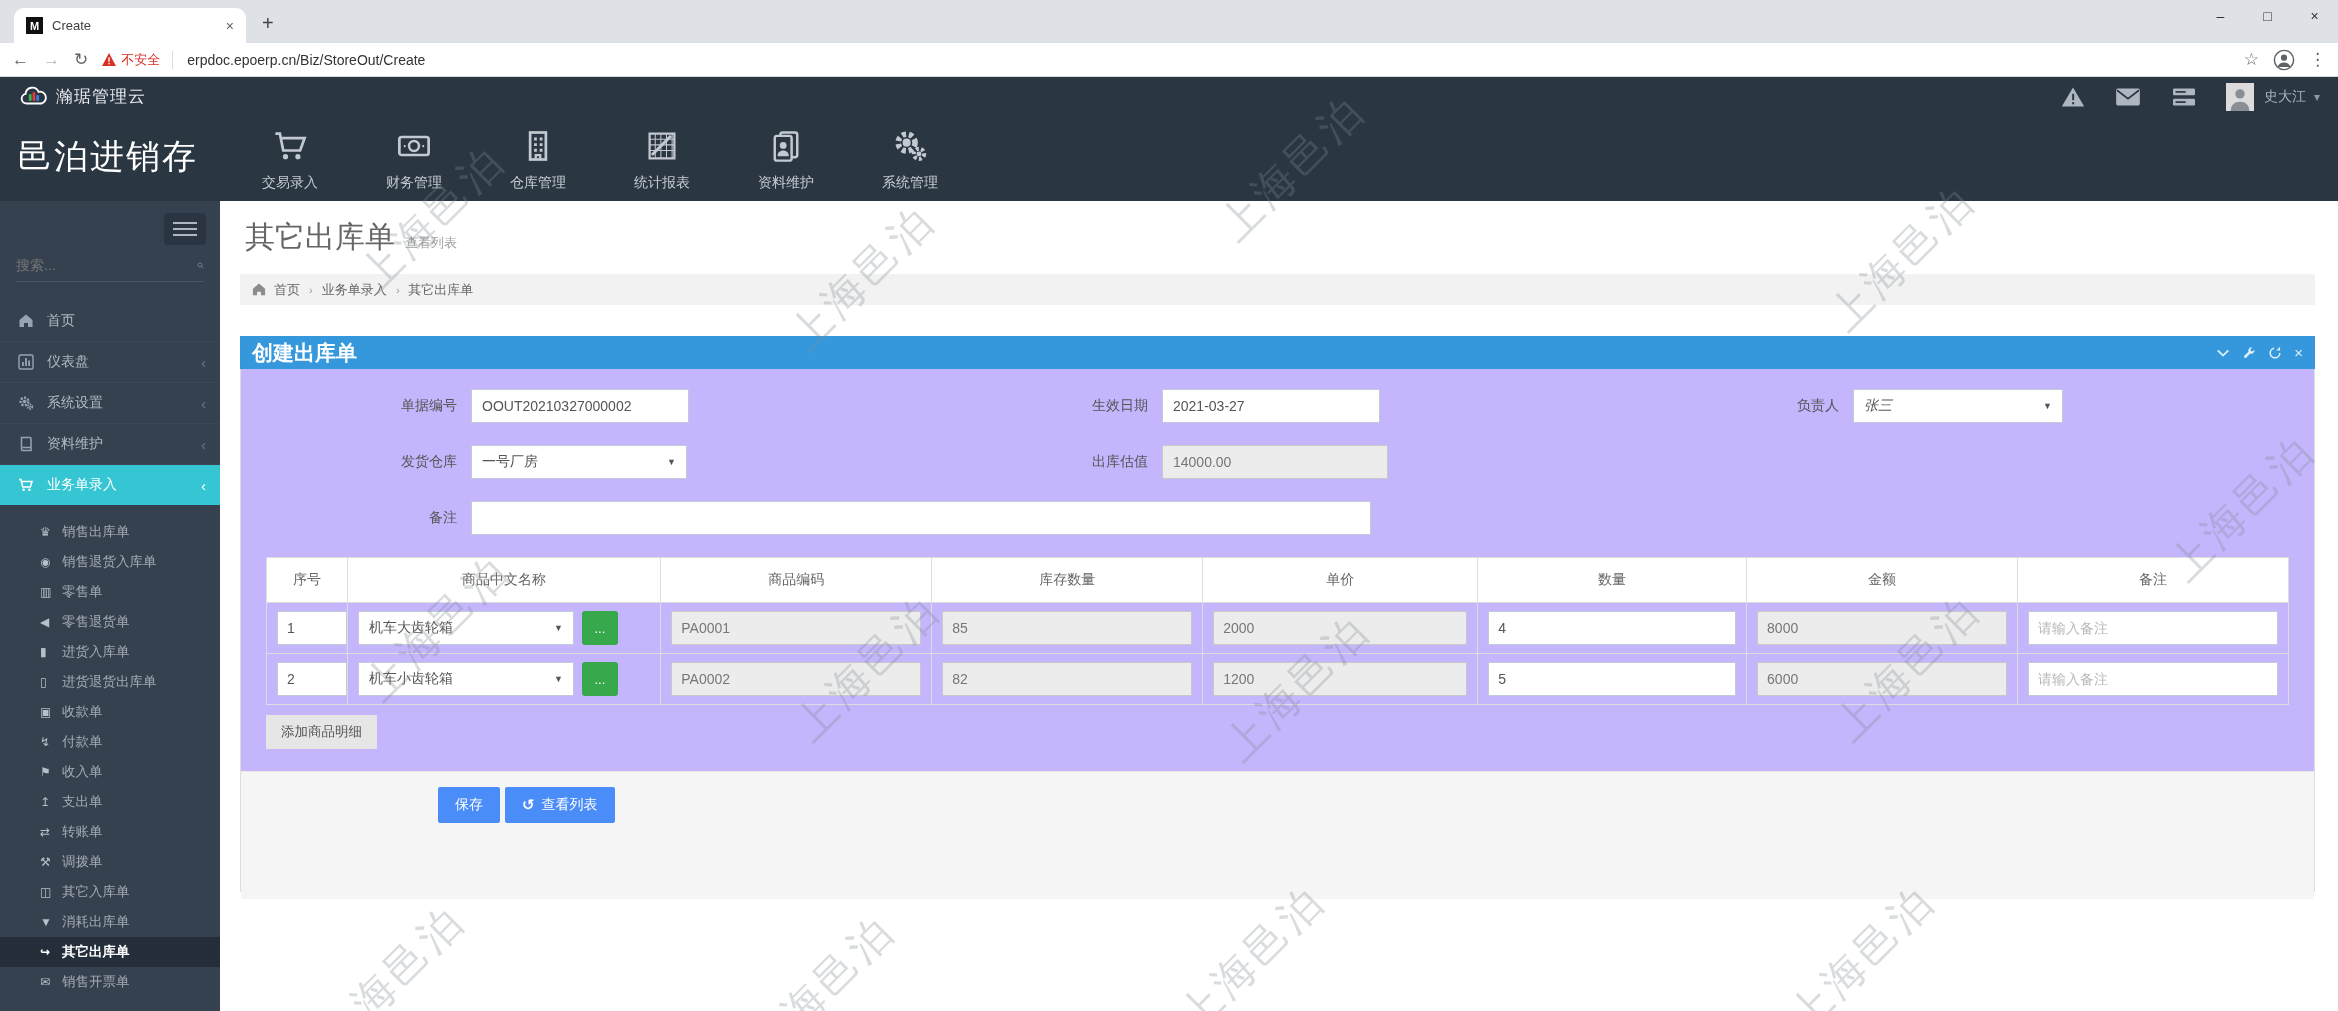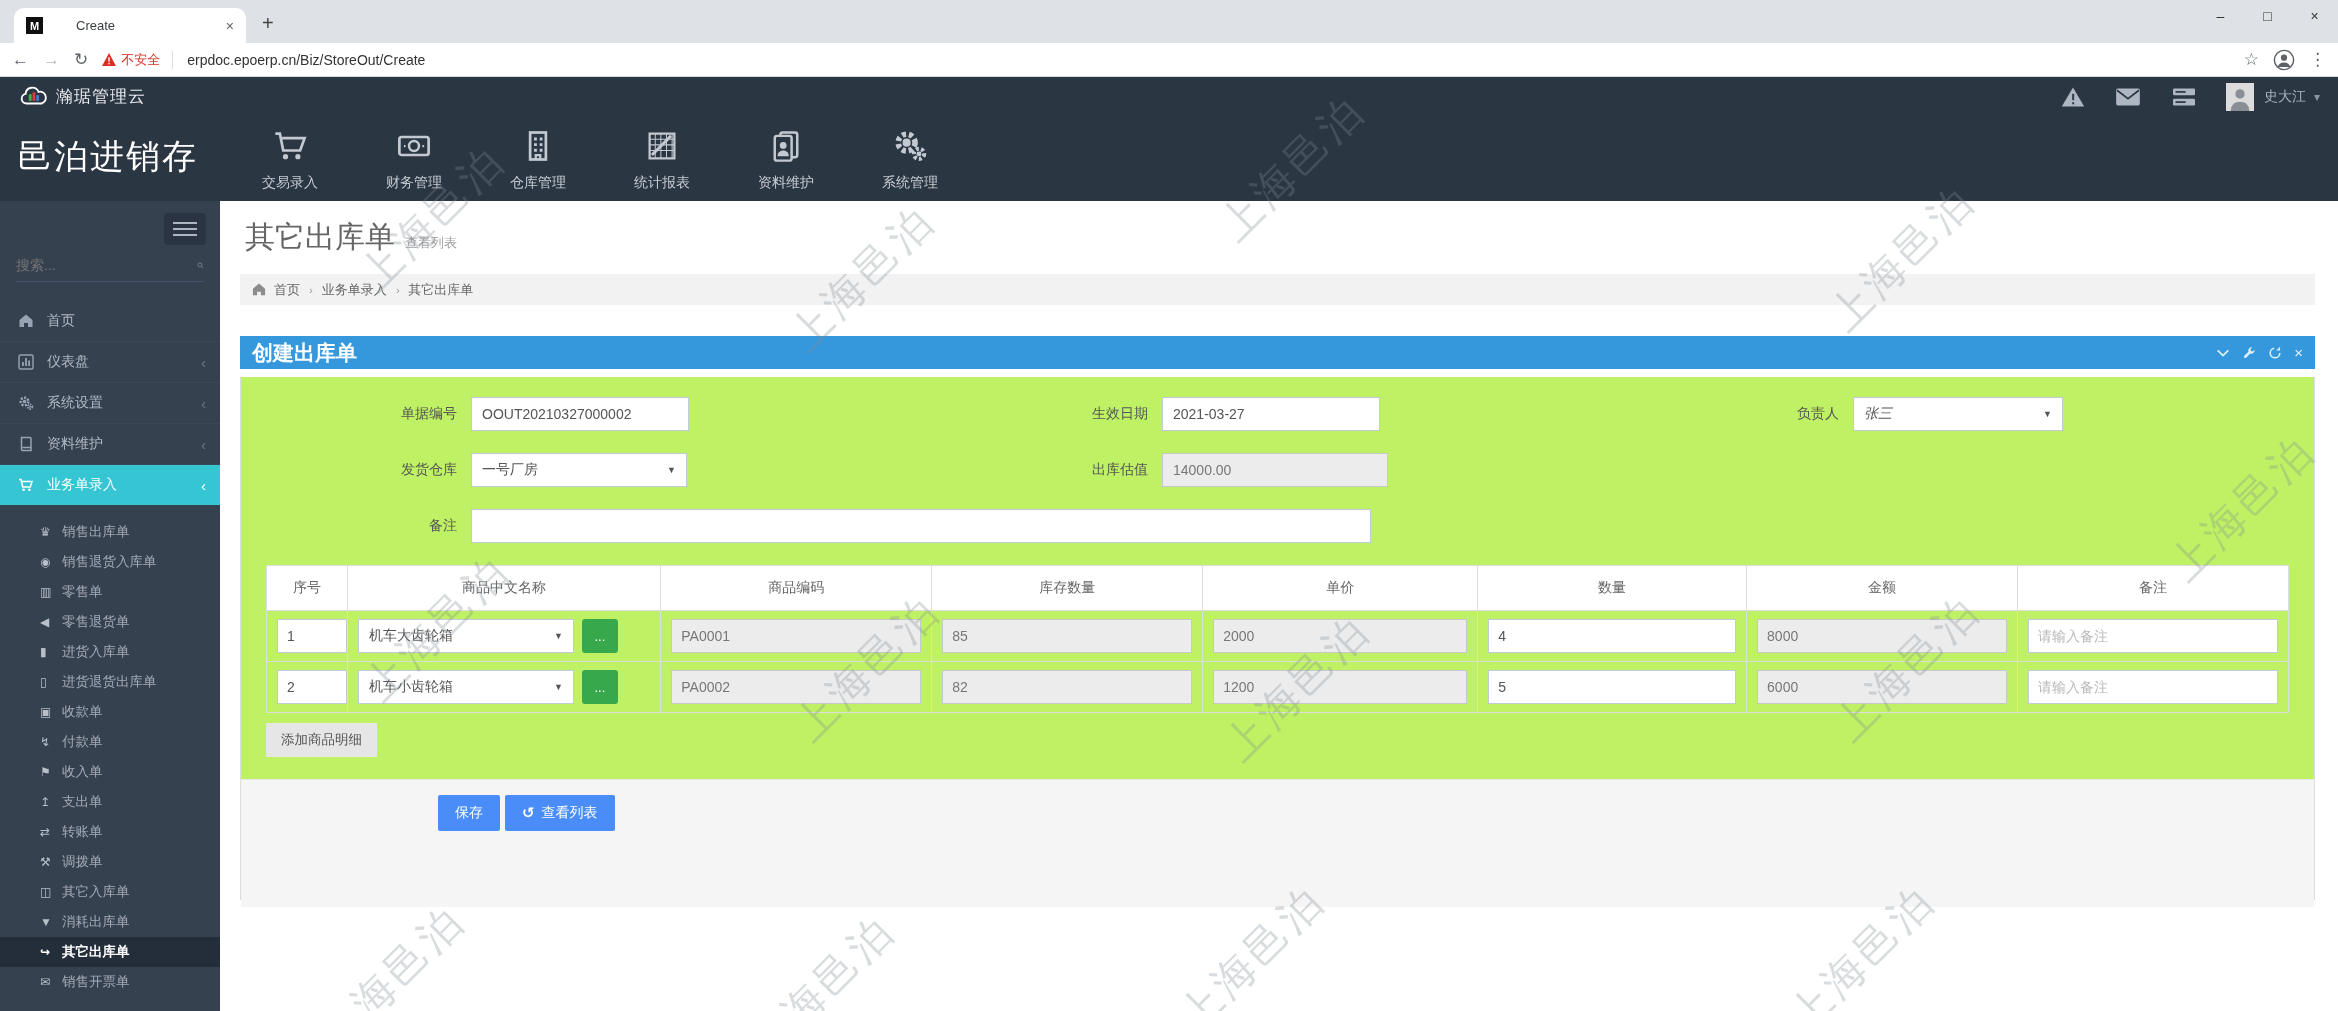--- a/index.html
+++ b/index.html
@@ -4,21 +4,21 @@
 <style>
   * { box-sizing: border-box; margin: 0; padding: 0; }
   body { margin:0; background:#fff; }
   #app { position:relative; width:2338px; height:1011px; overflow:hidden;
          font-family:"Liberation Sans","DejaVu Sans",sans-serif; background:#fff; }
 
   
   .tabstrip { height:43px; background:#dee1e6; display:flex; align-items:flex-end; padding-left:14px; position:relative; }
   .tab { width:232px; height:35px; background:#fff; border-radius:10px 10px 0 0; display:flex; align-items:center; gap:9px; padding:0 12px; }
   .favicon { width:17px; height:17px; background:#101010; color:#fff; font-size:11px; font-weight:bold; display:flex; align-items:center; justify-content:center; flex:0 0 17px; }
-  .tab-title { flex:1; font-size:13px; color:#3c4043; white-space:nowrap; overflow:hidden;margin-left:24px; }
+  .tab-title { flex:1; font-size:13px; color:#3c4043; white-space:nowrap; overflow:hidden; }
   .tab-close { font-size:14px; color:#5f6368; cursor:pointer; }
   .newtab { font-size:20px; color:#444; margin:0 0 8px 16px; cursor:pointer; }
   .winctrls { position:absolute; top:0; right:0; display:flex; }
   .winbtn { width:47px; height:32px; display:flex; align-items:center; justify-content:center; font-size:14px; color:#333; cursor:pointer; }
   .toolbar { height:34px; background:#fff; display:flex; align-items:center; padding:0 12px; gap:14px; border-bottom:1px solid #d7dade; }
   .navglyph { font-size:17px; color:#5f6368; cursor:pointer; line-height:1; }
   .navglyph.dis { color:#b6b9be; }
   .secbadge { display:flex; align-items:center; gap:5px; color:#d93025; font-size:13px; padding-right:12px; border-right:1px solid #ddd; cursor:pointer; }
   .urltext { font-size:14px; color:#333; flex:1; }
   .tb-right { display:flex; align-items:center; gap:14px; }
@@ -67,21 +67,21 @@
   .breadcrumb { margin:16px 23px 0 20px; background:#f2f2f2; height:31px; display:flex; align-items:center; padding:0 12px; font-size:13px; color:#666; }
   .crumb { cursor:pointer; }
   .crumb-sep { margin:0 9px; color:#999; font-size:11px; }
   .bc-home { margin-right:8px; display:flex; }
 
   .panel { margin:31px 23px 0 20px; }
   .panel-head { height:33px; background:#3598dc; display:flex; align-items:center; padding:0 12px; }
   .panel-title { color:#fff; font-size:21px; font-weight:bold; }
   .panel-tools { margin-left:auto; display:flex; align-items:center; gap:12px; }
   .ptool { display:flex; cursor:pointer; color:#dff0fb; font-size:15px; line-height:1; }
-  .panel-body { border:1px solid #ddd; border-top:none; height:523px; position:relative; background:#bef264; padding-top:20px;margin-top:8px; }
+  .panel-body { border:1px solid #ddd; border-top:none; height:523px; position:relative; background:#c4b5fd; padding-top:20px; }
 
   .frow { display:grid; grid-template-columns:1fr 1fr 1fr; margin-bottom:22px; }
   .fgroup { display:flex; align-items:center; white-space:nowrap; }
   .flabel { width:230px; text-align:right; padding-right:14px; font-size:14px; color:#555; }
   .inp { height:34px; border:1px solid #c2cad8; background:#fff; padding:0 10px; font-size:14px; color:#555; font-family:inherit; outline:none; }
   .inp.w218 { width:218px; }
   .inp.w226 { width:226px; background:#ececec; border-color:#c8c8c8; color:#777; }
   .inp.w900 { width:900px; }
   .sel { height:34px; border:1px solid #c2cad8; background:#fff; display:flex; align-items:center; padding:0 10px; font-size:14px; color:#555; cursor:pointer; }
   .sel .selval { flex:1; }

